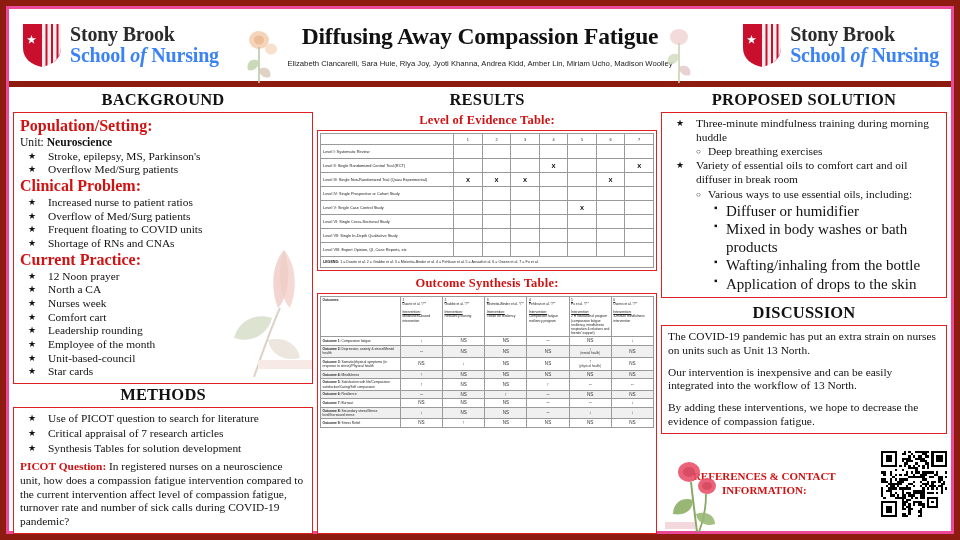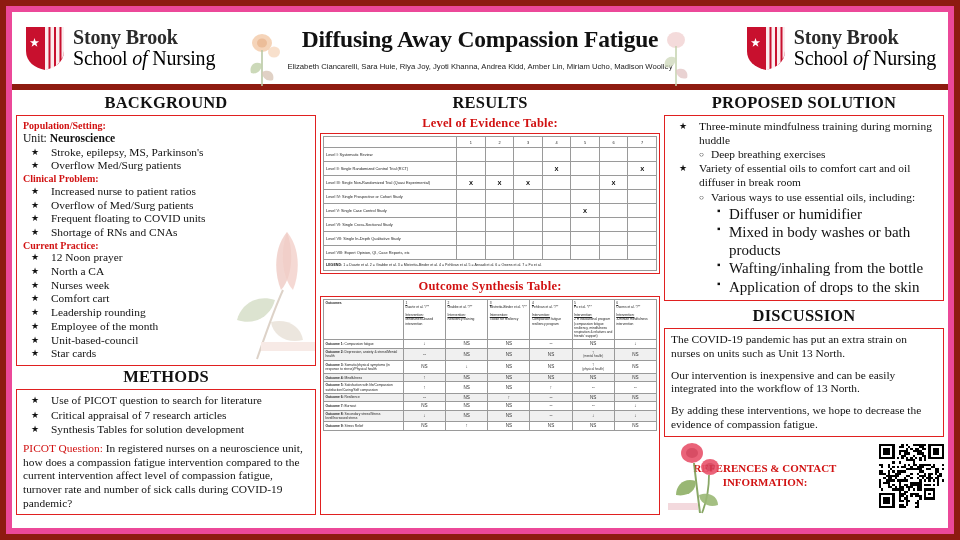--- a/index.html
+++ b/index.html
@@ -6,69 +6,69 @@
   body {
     width: 960px; height: 540px;
     background: #8e1b10;
     font-family: "Liberation Serif", serif;
     overflow: hidden;
   }
   .poster {
     position: absolute; left: 6px; top: 6px;
     width: 948px; height: 528px;
     background: #ffffff;
-    border: 6px solid #ec4899;
+    border: 3px solid #ec4899;
     display: flex; flex-direction: column;
   }
   
   .header {
     height: 78px; background: #fff; position: relative;
     display: flex; align-items: center; flex-shrink: 0;
     border-bottom: 6px solid #8e1b10;
   }
   .logo { display: flex; align-items: center; gap: 7px; padding-left: 12px; width: 250px; flex-shrink: 0; }
   .logo.right { padding-left: 0; padding-right: 12px; justify-content: flex-end; }
   .shield { width: 42px; height: 46px; flex-shrink: 0; }
   .logo-text { line-height: 1.03; }
   .logo-l1 { font-size: 20px; font-weight: bold; color: #2b2b2b; letter-spacing: -0.2px; white-space: nowrap; }
-  .logo-l2 { font-size: 20px; font-weight: normal; color: #000000; letter-spacing: -0.2px; white-space: nowrap; }
+  .logo-l2 { font-size: 20px; font-weight: bold; color: #3b82f6; letter-spacing: -0.2px; white-space: nowrap; }
   .logo-l2 i { font-style: italic; }
   .header-center { flex: 1; text-align: center; padding: 0 4px; }
   .poster-title { font-size: 23.5px; font-weight: bold; color: #111; letter-spacing: -0.2px; margin-bottom: 9px; }
   .authors { font-family: "Liberation Sans", sans-serif; font-size: 7.7px; color: #1a1a1a; }
   .flower-deco { position: absolute; pointer-events: none; }
   
   .content { flex: 1; display: flex; padding: 2px 4px 16px 4px; gap: 4px; position: relative; }
   .col-left { width: 300px; flex-shrink: 0; display: flex; flex-direction: column; }
   .col-mid { width: 340px; flex-shrink: 0; display: flex; flex-direction: column; }
   .col-right { flex: 1; display: flex; flex-direction: column; }
   .sec-head {
     text-align: center; font-size: 16.5px; font-weight: bold; color: #111;
     letter-spacing: 0.2px; padding: 1px 0 2px 0;
   }
   .sec-head.red { color: #d11212; font-size: 12.5px; }
   .box { border: 1.6px solid #e02020; background: #fff; padding: 4px 6px; }
   
-  .lbl { font-weight: bold; color: #d11212; font-size: 10px; line-height: 1.18; }
+  .lbl { font-weight: bold; color: #d11212; font-size: 16px; line-height: 1.18; }
   .plain { font-size: 11.6px; color: #111; line-height: 1.2; }
   .plain b { font-weight: bold; }
   ul.star { list-style: none; margin: 0 0 0 8px; }
   ul.star > li {
     font-size: 11.4px; color: #111; line-height: 1.2;
     position: relative; padding-left: 20px;
   }
   ul.star > li::before { content: "★"; position: absolute; left: 0; font-size: 9px; top: 1px; }
   ul.circ { list-style: none; margin: 0 0 0 14px; }
   ul.circ > li { font-size: 11.4px; line-height: 1.22; position: relative; padding-left: 12px; color: #111; }
   ul.circ > li::before { content: "○"; position: absolute; left: 0; font-size: 8px; top: 2px; }
   ul.sq { list-style: none; margin: 0 0 0 16px; }
   ul.sq > li { font-size: 15px; line-height: 1.22; position: relative; padding-left: 12px; color: #111; }
   ul.sq > li::before { content: "▪"; position: absolute; left: 0; font-size: 10px; top: 0px; }
   .picot { font-size: 11.4px; color: #111; line-height: 1.2; margin-top: 5px; }
-  .picot b { color: #d11212; font-weight: normal; }
+  .picot b { color: #d11212; font-weight: bold; }
   .bg-box { position: relative; overflow: hidden; flex: 1; }
   .methods-box { position: relative; }
   .methods-box ul.star > li { margin-bottom: 1px; }
   
   .tbl-wrap { border: 1.4px solid #e02020; padding: 2px; background: #fff; }
   table { border-collapse: collapse; width: 100%; table-layout: fixed; }
   .loe td, .loe th {
     border: 0.6px solid #9a9a9a; font-family: "Liberation Sans", sans-serif;
     font-size: 3.9px; color: #222; padding: 1px 2px; vertical-align: middle;
   }

